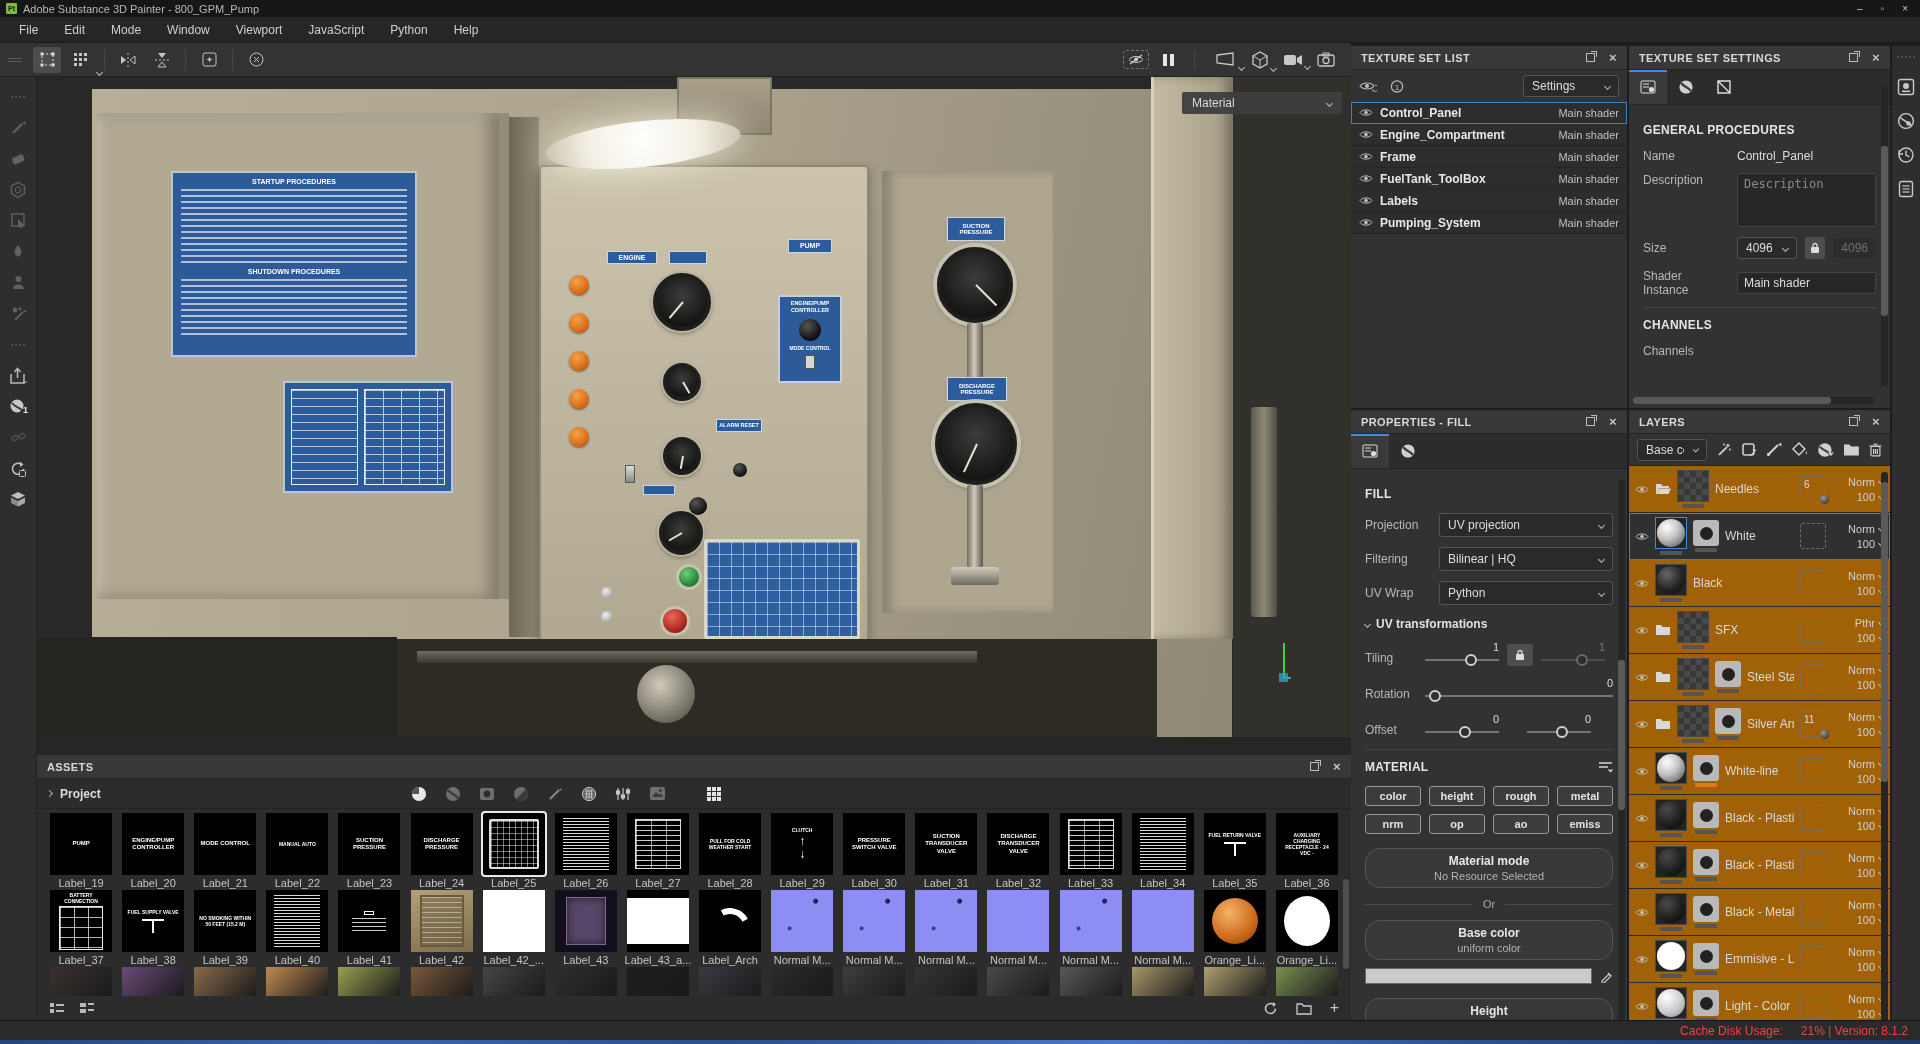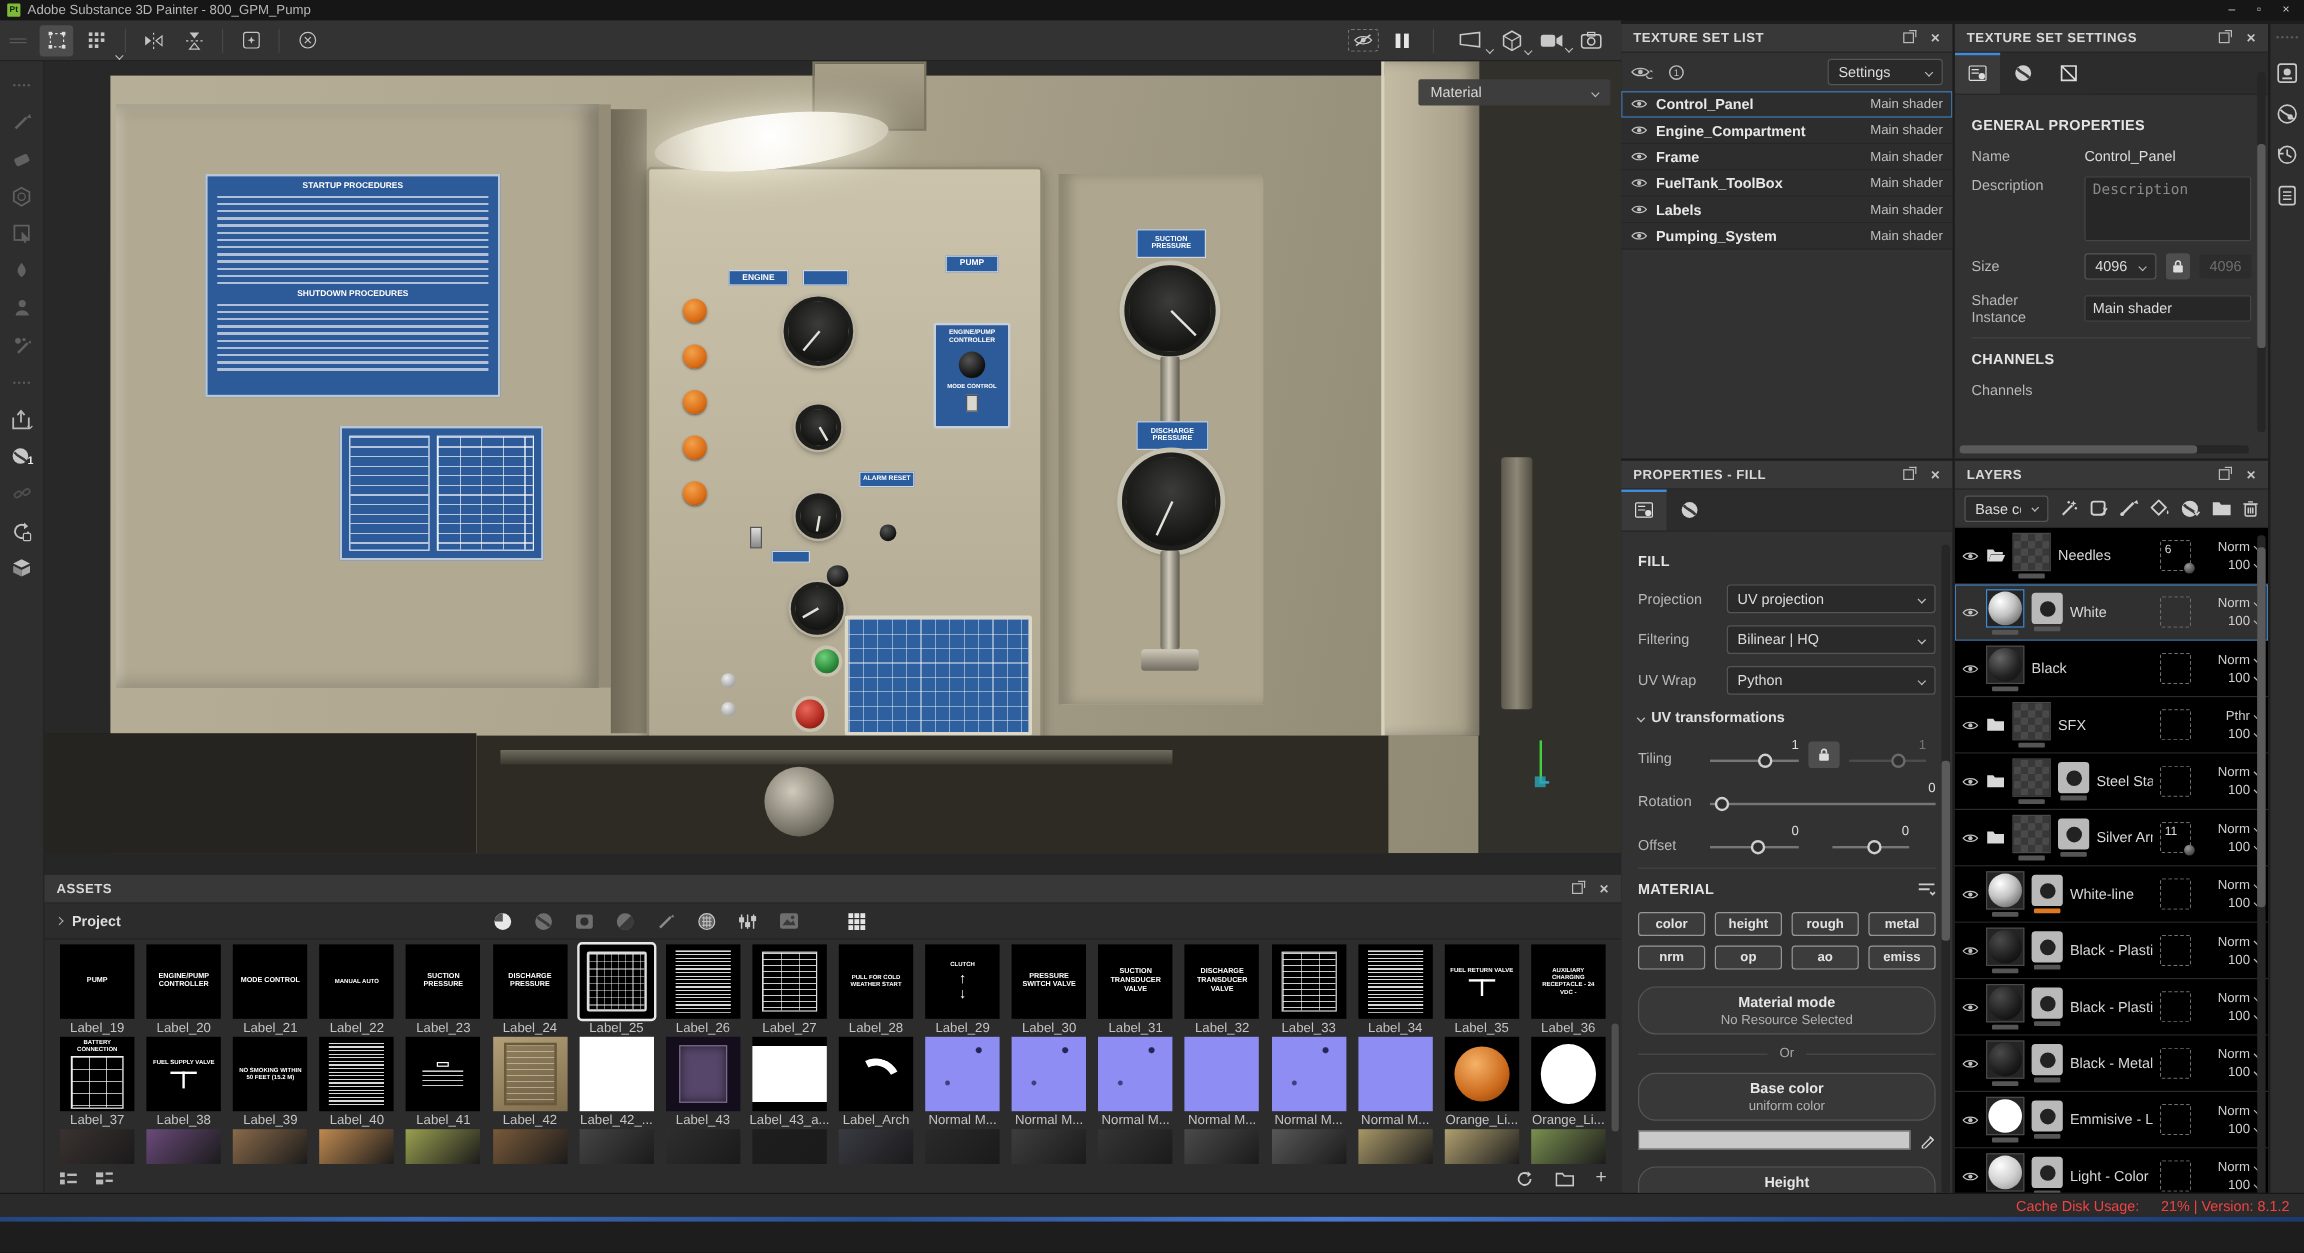--- a/index.html
+++ b/index.html
@@ -162,21 +162,21 @@
   .big-btn .t { font-weight:bold; color:#e6e6e6; font-size:12px; }
   .big-btn .s { color:#b2b2b2; font-size:11px; margin-top:2px; }
   .or-div { display:flex; align-items:center; gap:10px; color:#aaa; font-size:11px; margin:10px 0; }
   .or-div:before,.or-div:after { content:""; flex:1; height:1px; background:#4a4a4a; }
   .swatch-row { display:flex; align-items:center; gap:8px; margin-bottom:14px; }
   .swatch { flex:1; height:16px; border:1px solid #666; }
 
   
   .layers-toolbar { height:32px; display:flex; align-items:center; gap:9px; padding:0 8px; border-bottom:1px solid #262626; }
   .blend-dd { width:70px; height:22px; }
-  .layer-row { height:47px; display:flex; align-items:center; padding:0 6px; gap:6px; background:#000000; border-bottom:1px solid #2a2a2a; position:relative; }
+  .layer-row { height:47px; display:flex; align-items:center; padding:0 6px; gap:6px; background:#a16207; border-bottom:1px solid #2a2a2a; position:relative; }
   .layer-row.sel { outline:1px solid #3f7fbf; outline-offset:-1px; background:#303030; }
   .lthumb-wrap { display:flex; flex-direction:column; align-items:center; gap:2px; }
   .lthumb { width:32px; height:32px; background:#242424; border:1px solid #4a4a4a; display:flex; align-items:center; justify-content:center; }
   .lthumb.selth { border:1px solid #3f8cdc; }
   .underbar { width:22px; height:4px; background:#555; border-radius:1px; }
   .underbar.orange { background:#e07820; }
   .checker { background-image:linear-gradient(45deg,#4a4a4a 25%,transparent 25%,transparent 75%,#4a4a4a 75%),linear-gradient(45deg,#4a4a4a 25%,#383838 25%,#383838 75%,#4a4a4a 75%); background-size:12px 12px; background-position:0 0,6px 6px; width:100%; height:100%; }
   .sph { width:28px; height:28px; border-radius:50%; }
   .sphere-white { background:radial-gradient(circle at 35% 30%,#ffffff,#c2c2c2 45%,#6f6f6f 82%,#4a4a4a); }
   .sphere-black { background:radial-gradient(circle at 35% 30%,#666,#222 58%,#0a0a0a); }
@@ -207,20 +207,30 @@
   <div class="titlebar">
     <span class="app-icon">Pt</span>
     <span>Adobe Substance 3D Painter - 800_GPM_Pump</span>
     <span class="win-controls">
       <span>–</span>
       <span>▫</span>
       <span>×</span>
     </span>
   </div>
 
+  <div class="menubar" id="menubar">
+      <span class="menu-item">File</span>
+      <span class="menu-item">Edit</span>
+      <span class="menu-item">Mode</span>
+      <span class="menu-item">Window</span>
+      <span class="menu-item">Viewport</span>
+      <span class="menu-item">JavaScript</span>
+      <span class="menu-item">Python</span>
+      <span class="menu-item">Help</span>
+    </div>
 
   <div class="workspace">
     <div class="left-col">
 
       <div class="main-toolbar">
         <span class="tb-handle">
             <i></i>
             <i></i>
           </span>
         <span class="tool-btn sel">
@@ -1183,21 +1193,21 @@
                   <path d="M3 4 C6 8 10 8 13 12" stroke="#3a3a3a" stroke-width="2.2" fill="none"></path>
                 </svg>
             </span>
             <span class="tab">
               <svg width="16" height="16" viewBox="0 0 16 16">
                   <path d="M2 2 H14 V14 H2 Z M2 2 L14 14" fill="none" stroke="#ddd" stroke-width="1.4"></path>
                 </svg>
             </span>
           </div>
           <div class="pcontent">
-            <div class="sec-header">GENERAL PROPERTIES</div>
+            <div class="sec-header">GENERAL PROCEDURES</div>
             <div class="field-row">
               <span class="field-label">Name</span>
               <span class="plain-value">Control_Panel</span>
             </div>
             <div class="field-row" style="align-items:flex-start;">
               <span class="field-label">Description</span>
               <textarea class="field-input" placeholder="Description" style=""></textarea>
             </div>
             <div class="field-row" style="margin-top:6px;">
               <span class="field-label">Size</span>

